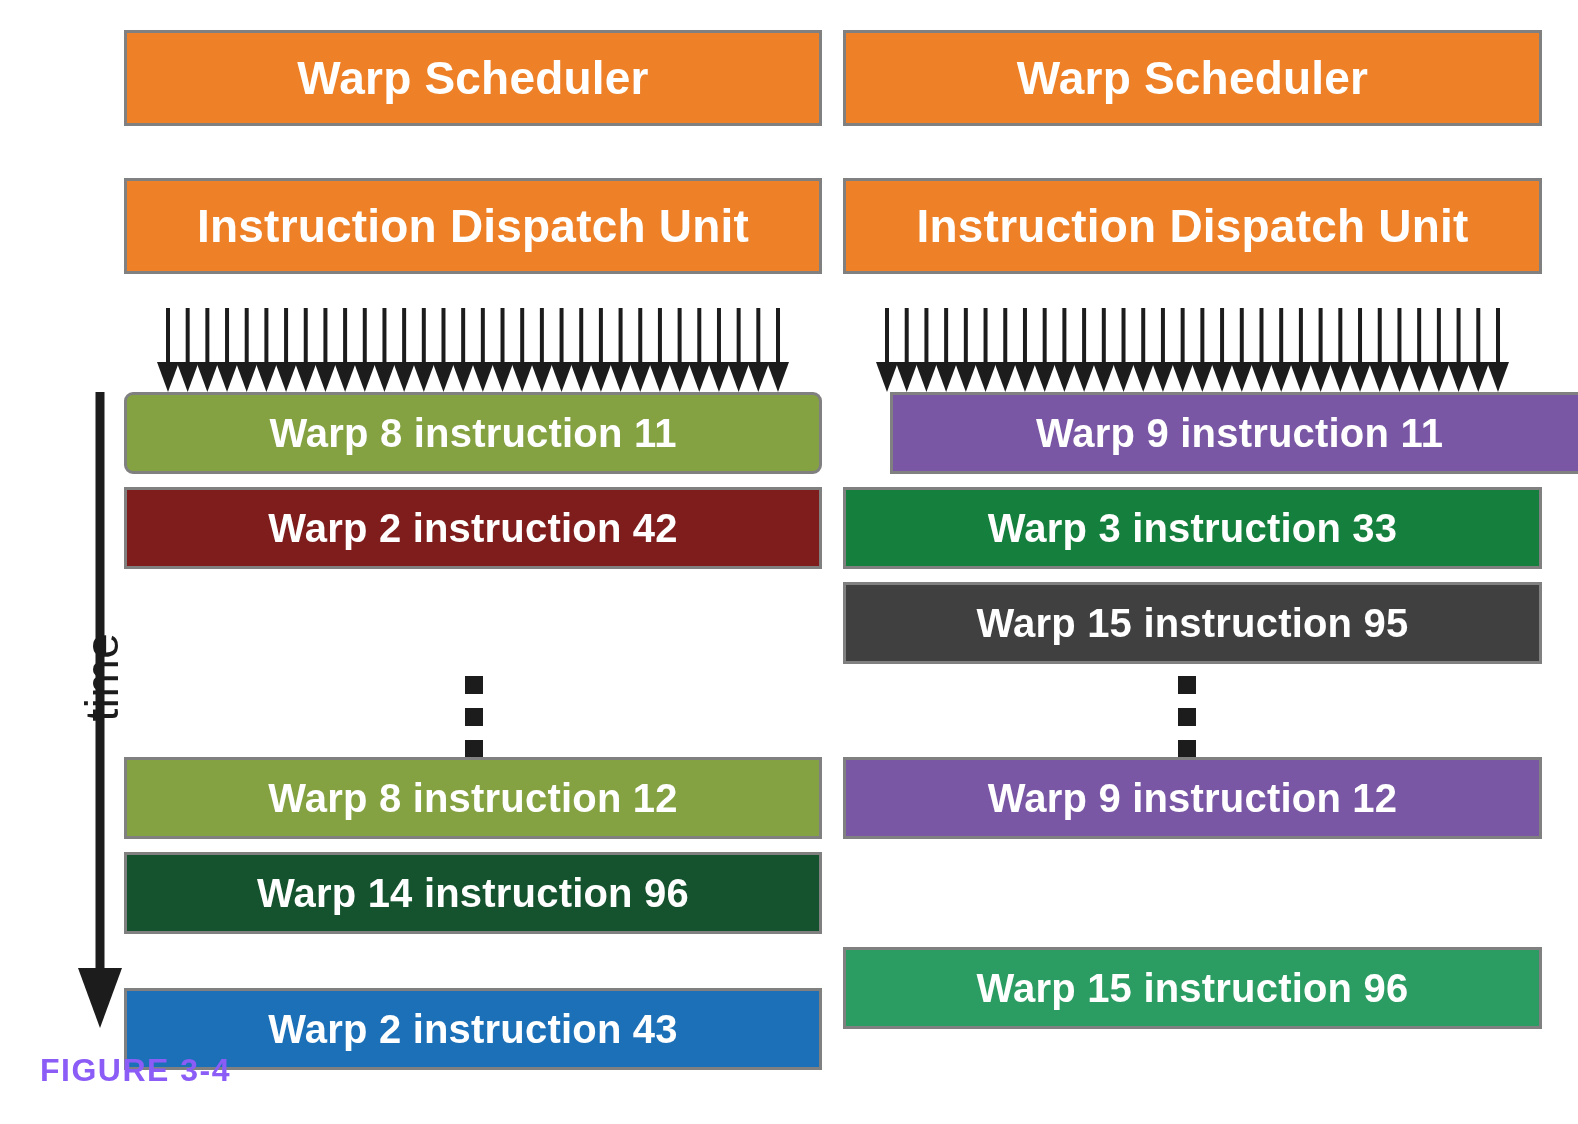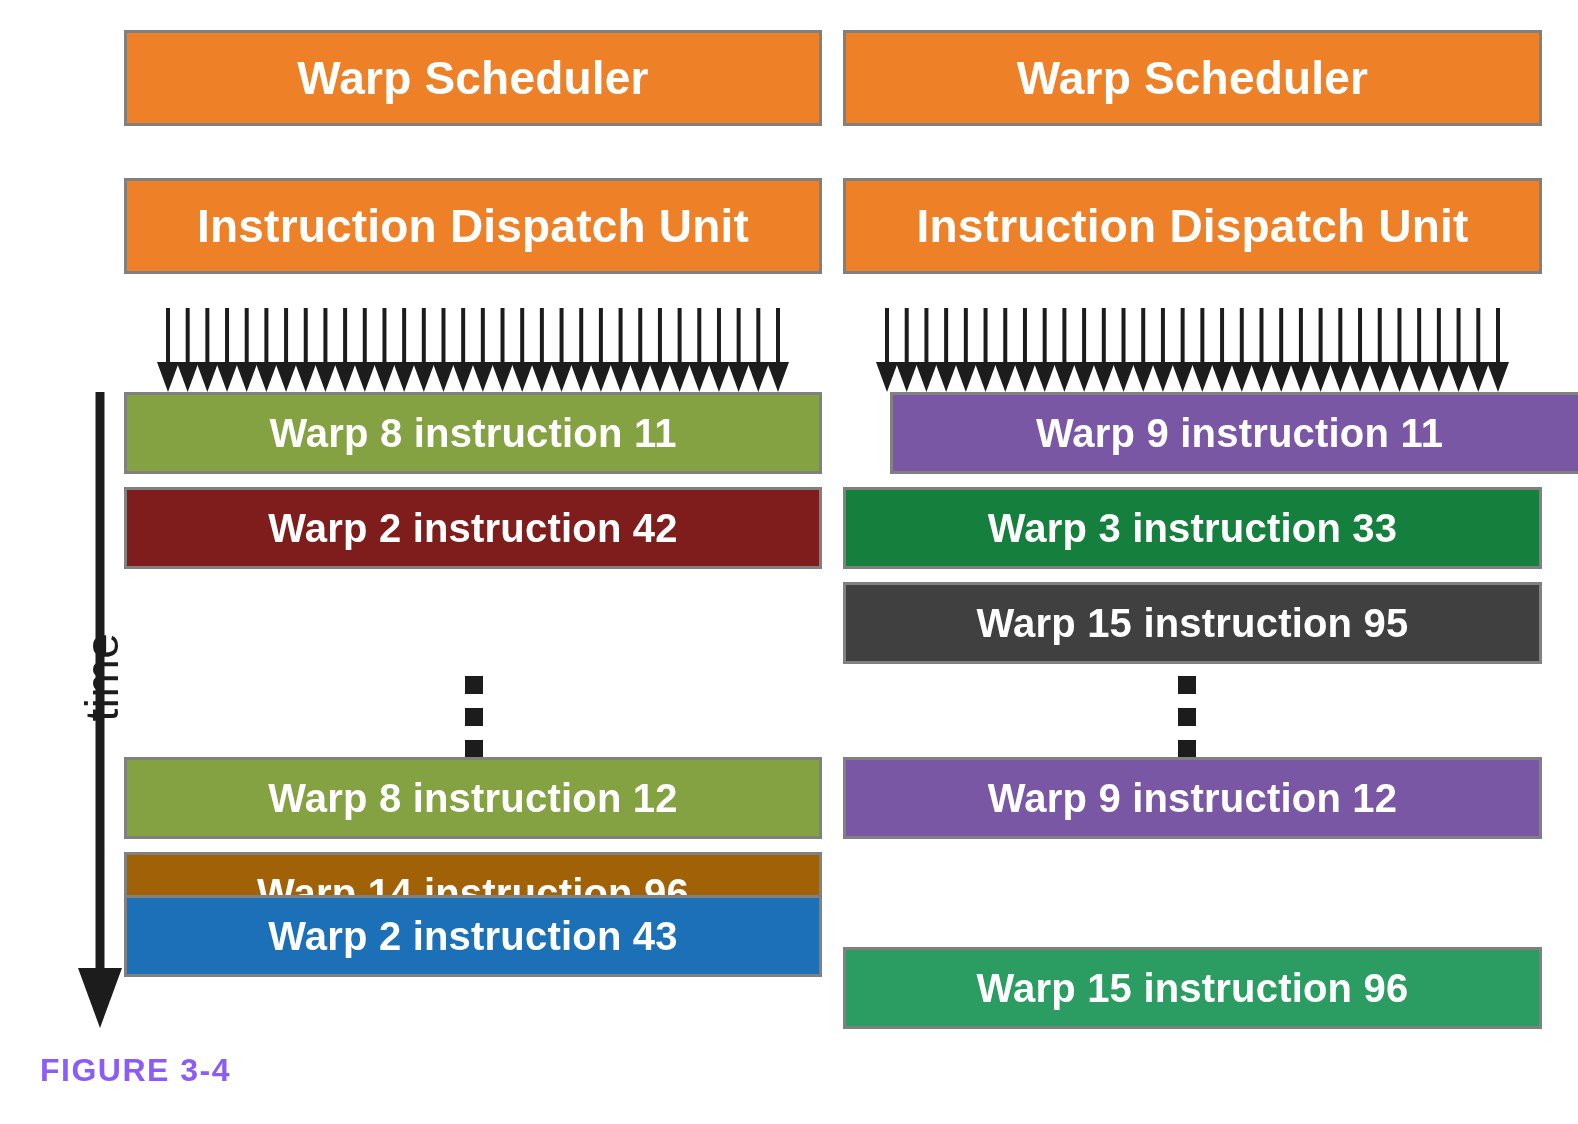--- a/index.html
+++ b/index.html
@@ -171,32 +171,32 @@
         <polygon points="594.9677419354838,84 583.9677419354838,54 605.9677419354838,54" fill="#1C1C1C"></polygon>
         <line x1="614.6451612903226" y1="0" x2="614.6451612903226" y2="58" stroke="#1C1C1C" stroke-width="4"></line>
         <polygon points="614.6451612903226,84 603.6451612903226,54 625.6451612903226,54" fill="#1C1C1C"></polygon>
         <line x1="634.3225806451612" y1="0" x2="634.3225806451612" y2="58" stroke="#1C1C1C" stroke-width="4"></line>
         <polygon points="634.3225806451612,84 623.3225806451612,54 645.3225806451612,54" fill="#1C1C1C"></polygon>
         <line x1="654" y1="0" x2="654" y2="58" stroke="#1C1C1C" stroke-width="4"></line>
         <polygon points="654,84 643,54 665,54" fill="#1C1C1C"></polygon>
       </svg>
     </div>
 
-  <div class="box warp-box col-left" style="top: 392px; background-color: rgb(133, 162, 66);">Warp 8 instruction 11</div>
+  <div class="box warp-box col-left" style="top: 392px; background-color: rgb(133, 162, 66); border-radius: 9px;">Warp 8 instruction 11</div>
   <div class="box warp-box col-left" style="top: 487px; background-color: #7f1d1d;">Warp 2 instruction 42</div>
 
   <div class="ellipsis" id="left-ellipsis" style="left:463px; top:676px;">
     <span class="dot"></span>
     <span class="dot"></span>
     <span class="dot"></span>
   </div>
 
   <div class="box warp-box col-left" style="top: 757px; background-color: rgb(133, 162, 66);">Warp 8 instruction 12</div>
-  <div class="box warp-box col-left" style="top: 852px; background-color: #a16207;">Warp 14 instruction 96</div>
-  <div class="box warp-box col-left" style="top: 895px; background-color: rgb(27, 112, 184);">Warp 2 instruction 43</div>
+  <div class="box warp-box col-left" style="top: 852px; background-color: #14532d;">Warp 14 instruction 96</div>
+  <div class="box warp-box col-left" style="top: 988px; background-color: rgb(27, 112, 184);">Warp 2 instruction 43</div>
 
   <div class="box header-box col-right" id="right-scheduler" style="top: 30px; background-color: rgb(238, 129, 39);">Warp Scheduler</div>
 
   <div class="box header-box col-right" id="right-dispatch" style="top: 178px; background-color: rgb(238, 129, 39);">Instruction Dispatch Unit</div>
 
   <div class="arrow-strip col-right" id="right-arrows">
       <svg width="699" height="84" viewBox="0 0 699 84">
         <line x1="44" y1="0" x2="44" y2="58" stroke="#1C1C1C" stroke-width="4"></line>
         <polygon points="44,84 33,54 55,54" fill="#1C1C1C"></polygon>
         <line x1="63.70967741935484" y1="0" x2="63.70967741935484" y2="58" stroke="#1C1C1C" stroke-width="4"></line>

